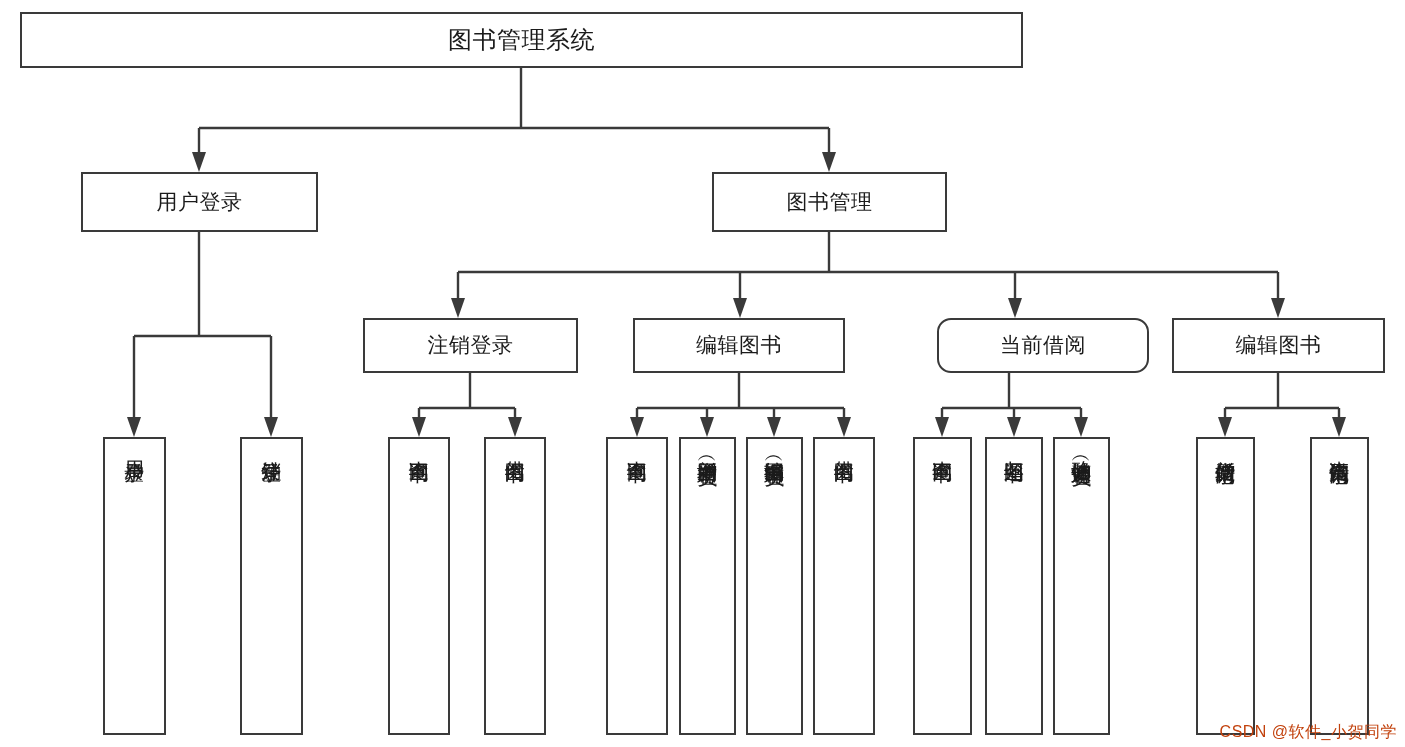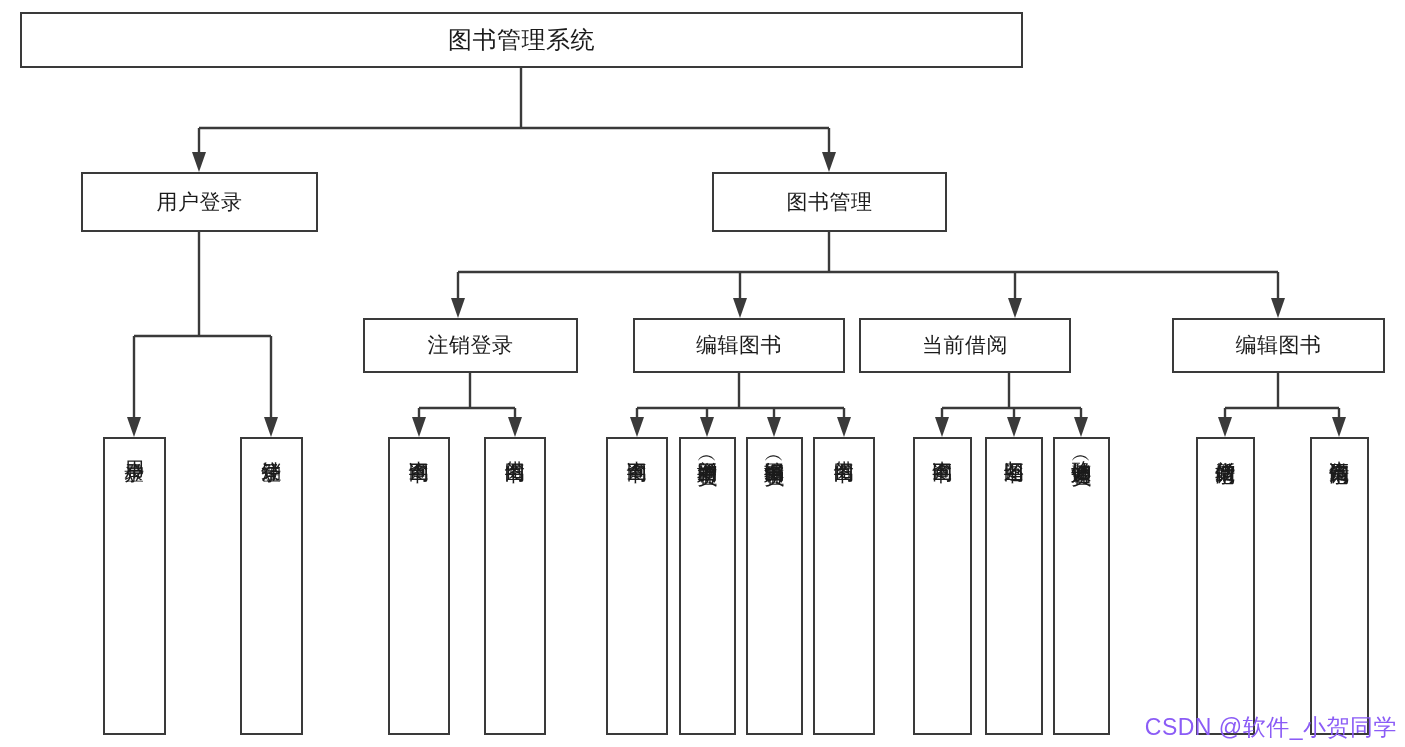--- a/index.html
+++ b/index.html
@@ -77,22 +77,22 @@
     stroke-linecap: butt;
   }
   .conn-arrow {
     fill: #3a3a3a;
     stroke: none;
   }
   .watermark {
     position: absolute;
     right: 8px;
     bottom: 4px;
-    color: #8b5cf6;
-    font-size: 23px;
+    color: #c2410c;
+    font-size: 16px;
     letter-spacing: 0.5px;
     white-space: nowrap;
     user-select: none;
   }
 </style>
 </head>
 <body>
 
 <div id="diagram-root">
   <svg class="connectors" viewBox="0 0 1405 747" preserveAspectRatio="none" id="connector-svg">
@@ -158,21 +158,21 @@
       </div>
       <div class="node-box node-h" style="left: 712px; top: 172px; width: 235px; height: 60px;">
         <span class="node-label">图书管理</span>
       </div>
       <div class="node-box node-h" style="left: 363px; top: 318px; width: 215px; height: 55px;">
         <span class="node-label">注销登录</span>
       </div>
       <div class="node-box node-h" style="left: 633px; top: 318px; width: 212px; height: 55px;">
         <span class="node-label">编辑图书</span>
       </div>
-      <div class="node-box node-h" style="left: 859px; top: 318px; width: 212px; height: 55px;">
+      <div class="node-box node-h" style="left: 937px; top: 318px; width: 212px; height: 55px; border-radius: 14px;">
         <span class="node-label">当前借阅</span>
       </div>
       <div class="node-box node-h" style="left: 1172px; top: 318px; width: 213px; height: 55px;">
         <span class="node-label">编辑图书</span>
       </div>
       <div class="node-box node-v" style="left: 103px; top: 437px; width: 63px; height: 298px;">
         <span class="node-label">用户登录</span>
       </div>
       <div class="node-box node-v" style="left: 240px; top: 437px; width: 63px; height: 298px;">
         <span class="node-label">注销登录</span>

